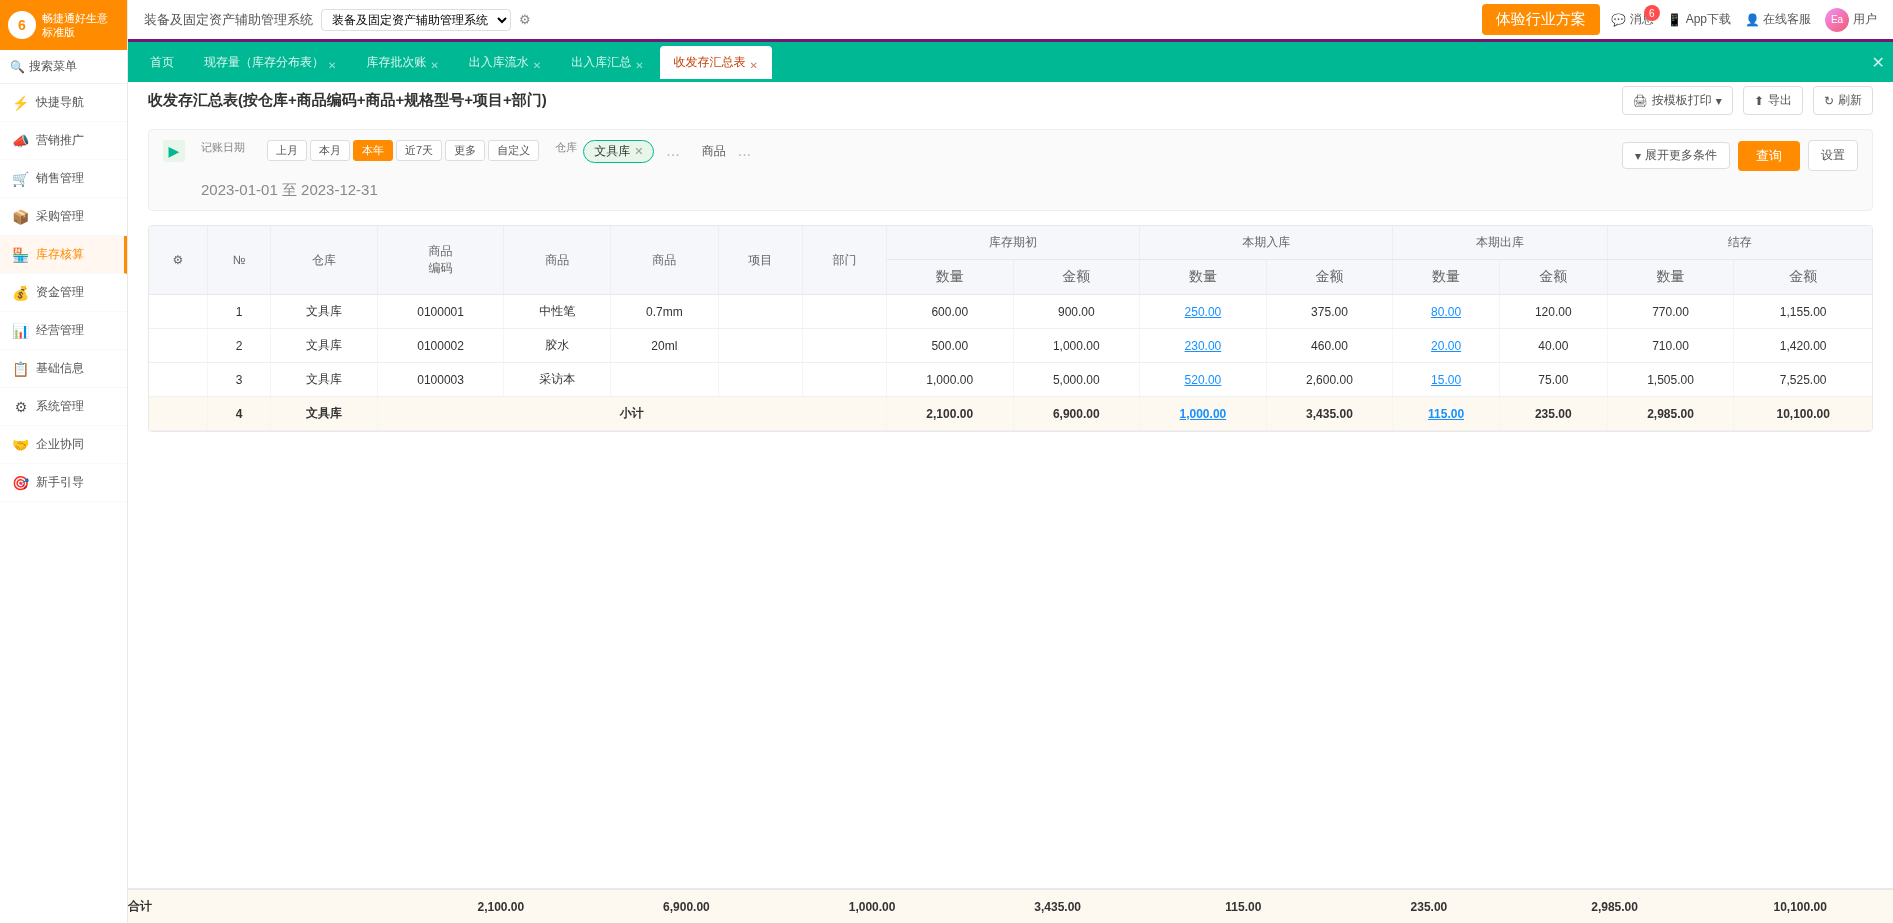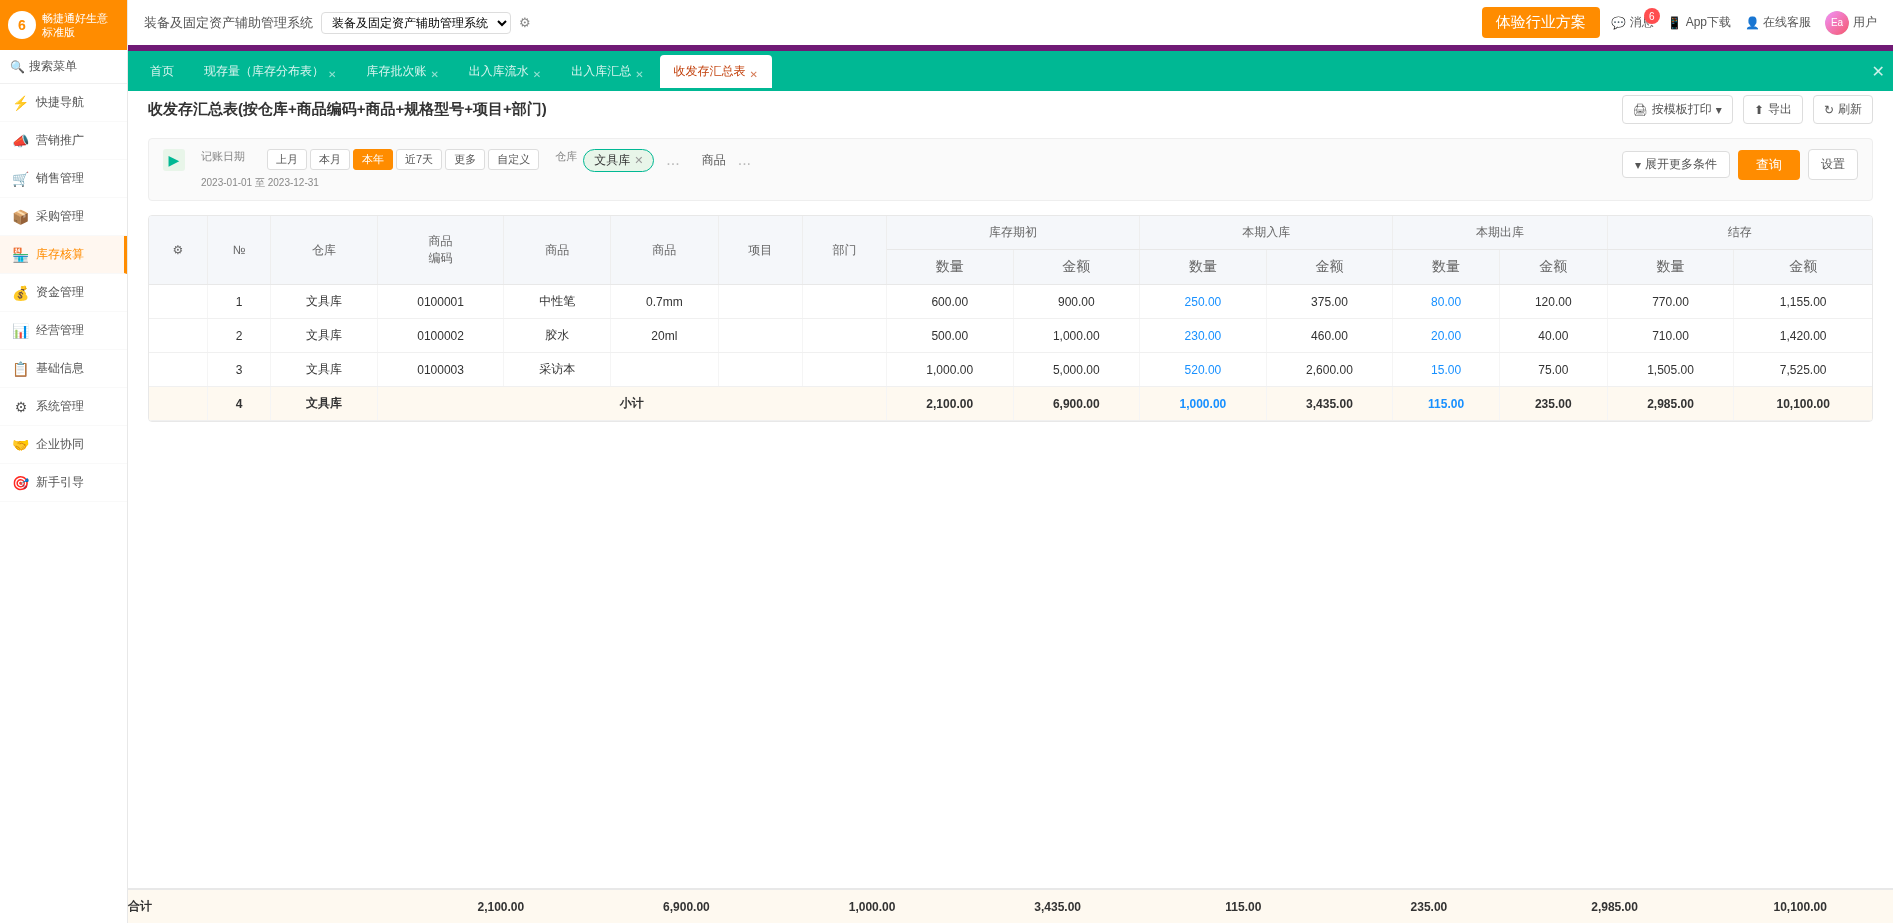--- a/index.html
+++ b/index.html
@@ -14,21 +14,21 @@
     .sidebar-logo-icon { width: 28px; height: 28px; background: #fff; border-radius: 50%; display: flex; align-items: center; justify-content: center; font-size: 14px; font-weight: bold; color: #ff8c00; }
     .sidebar-logo-text { color: #fff; font-size: 11px; line-height: 1.3; }
     .sidebar-search { padding: 8px 10px; display: flex; align-items: center; gap: 4px; cursor: pointer; color: #555; font-size: 12px; border-bottom: 1px solid #f0f0f0; }
     .sidebar-nav { flex: 1; overflow-y: auto; }
     .sidebar-item { display: flex; align-items: center; gap: 6px; padding: 10px 12px; cursor: pointer; color: #555; font-size: 12px; border-bottom: 1px solid #f9f9f9; }
     .sidebar-item.active { background: #fff7f0; color: #ff8c00; border-right: 3px solid #ff8c00; }
     .sidebar-item-icon { font-size: 14px; width: 18px; text-align: center; }
 
     
     .main-area { flex: 1; display: flex; flex-direction: column; overflow: hidden; }
-    .top-bar { height: 51px; background: #fff; display: flex; align-items: center; padding: 0 16px; gap: 12px; border-bottom: 6px solid #701a75; }
+    .top-bar { height: 42px; background: #fff; display: flex; align-items: center; padding: 0 16px; gap: 12px; border-bottom: 3px solid #701a75; }
     .top-bar-title { font-size: 13px; color: #555; flex: 1; display: flex; align-items: center; gap: 8px; }
     .top-bar-title select { border: 1px solid #ddd; border-radius: 4px; padding: 2px 6px; font-size: 12px; background: #fff; }
     .top-bar-actions { display: flex; align-items: center; gap: 12px; }
     .btn-experience { background: #ff8c00; color: #fff; border: none; border-radius: 4px; padding: 6px 14px; cursor: pointer; font-size: 15px; }
     .top-bar-icons { display: flex; align-items: center; gap: 14px; color: #555; font-size: 12px; }
     .top-bar-icon-item { display: flex; align-items: center; gap: 3px; cursor: pointer; position: relative; }
     .badge { background: #ff4d4f; color: #fff; border-radius: 10px; padding: 0 4px; font-size: 10px; min-width: 16px; height: 16px; display: flex; align-items: center; justify-content: center; position: absolute; top: -6px; right: -6px; }
 
     
     .tab-bar { background: #00b894; display: flex; align-items: center; min-height: 40px; padding: 0 8px; gap: 2px; }
@@ -51,39 +51,39 @@
 
     
     .filter-bar { background: #fafafa; border: 1px solid #eee; border-radius: 4px; padding: 10px 14px; margin-bottom: 14px; display: flex; align-items: flex-start; gap: 16px; flex-wrap: wrap; }
     .filter-toggle-btn { background: #e8f5e9; border: none; border-radius: 3px; width: 22px; height: 22px; cursor: pointer; display: flex; align-items: center; justify-content: center; color: #00b894; font-size: 14px; flex-shrink: 0; }
     .filter-section { display: flex; flex-direction: column; gap: 4px; }
     .filter-label { font-size: 11px; color: #888; }
     .filter-row { display: flex; align-items: flex-start; gap: 6px; flex-wrap: wrap; }
     .date-btns { display: flex; gap: 3px; margin-left: 16px; }
     .date-btn { padding: 2px 8px; border: 1px solid #ddd; border-radius: 3px; cursor: pointer; font-size: 11px; background: #fff; color: #555; }
     .date-btn.active { background: #ff8c00; color: #fff; border-color: #ff8c00; }
-    .date-range { font-size: 10px; color: #888; margin-top: 2px; }
+    .date-range { font-size: 15px; color: #888; margin-top: 16px; }
     .warehouse-tag { background: #e8f5e9; border: 1px solid #00b894; border-radius: 12px; padding: 2px 10px; font-size: 12px; color: #333; display: flex; align-items: center; gap: 4px; }
     .warehouse-tag-close { cursor: pointer; color: #999; font-size: 11px; }
     .filter-more { color: #bbb; font-size: 16px; cursor: pointer; padding: 2px 6px; }
     .filter-product { display: flex; align-items: center; gap: 6px; }
     .filter-product-label { font-size: 12px; color: #555; }
     .expand-btn { background: #fff; border: 1px solid #ddd; border-radius: 4px; padding: 4px 12px; cursor: pointer; font-size: 12px; color: #555; display: flex; align-items: center; gap: 4px; }
     .btn-query { background: #ff8c00; color: #fff; border: none; border-radius: 4px; padding: 6px 18px; cursor: pointer; font-size: 13px; }
     .btn-settings { border: 1px solid #ddd; background: #fff; border-radius: 4px; padding: 6px 12px; cursor: pointer; font-size: 12px; color: #555; }
 
     
     .data-table-wrapper { border: 1px solid #e8e8e8; border-radius: 4px; overflow: hidden; }
     .data-table { width: 100%; border-collapse: collapse; font-size: 12px; }
     .data-table th { background: #f5f7fa; color: #666; font-weight: normal; padding: 8px 10px; border-bottom: 1px solid #e8e8e8; border-right: 1px solid #eee; text-align: center; white-space: nowrap; }
     .data-table th:last-child { border-right: none; }
     .data-table td { padding: 8px 10px; border-bottom: 1px solid #f0f0f0; border-right: 1px solid #f5f5f5; text-align: center; white-space: nowrap; }
     .data-table td:last-child { border-right: none; }
     .data-table tr.subtotal td { background: #fef9f0; font-weight: bold; }
-    .data-table .num-link { color: #1890ff; cursor: pointer; }
+    .data-table .num-link { color: #1890ff; text-decoration: underline; cursor: pointer; }
     .th-group { text-align: center; background: #f5f7fa; }
     .th-sub { font-size: 14px; }
 
     
     .user-area { display: flex; align-items: center; gap: 4px; cursor: pointer; color: #555; font-size: 12px; }
     .user-avatar { width: 24px; height: 24px; background: #ddd; border-radius: 50%; display: flex; align-items: center; justify-content: center; font-size: 10px; color: #666; overflow: hidden; }
     .user-avatar-img { width: 100%; height: 100%; background: linear-gradient(135deg, #f093fb, #f5576c); border-radius: 50%; display: flex; align-items: center; justify-content: center; color: #fff; font-size: 10px; }
   </style>
 </head>
 <body>

